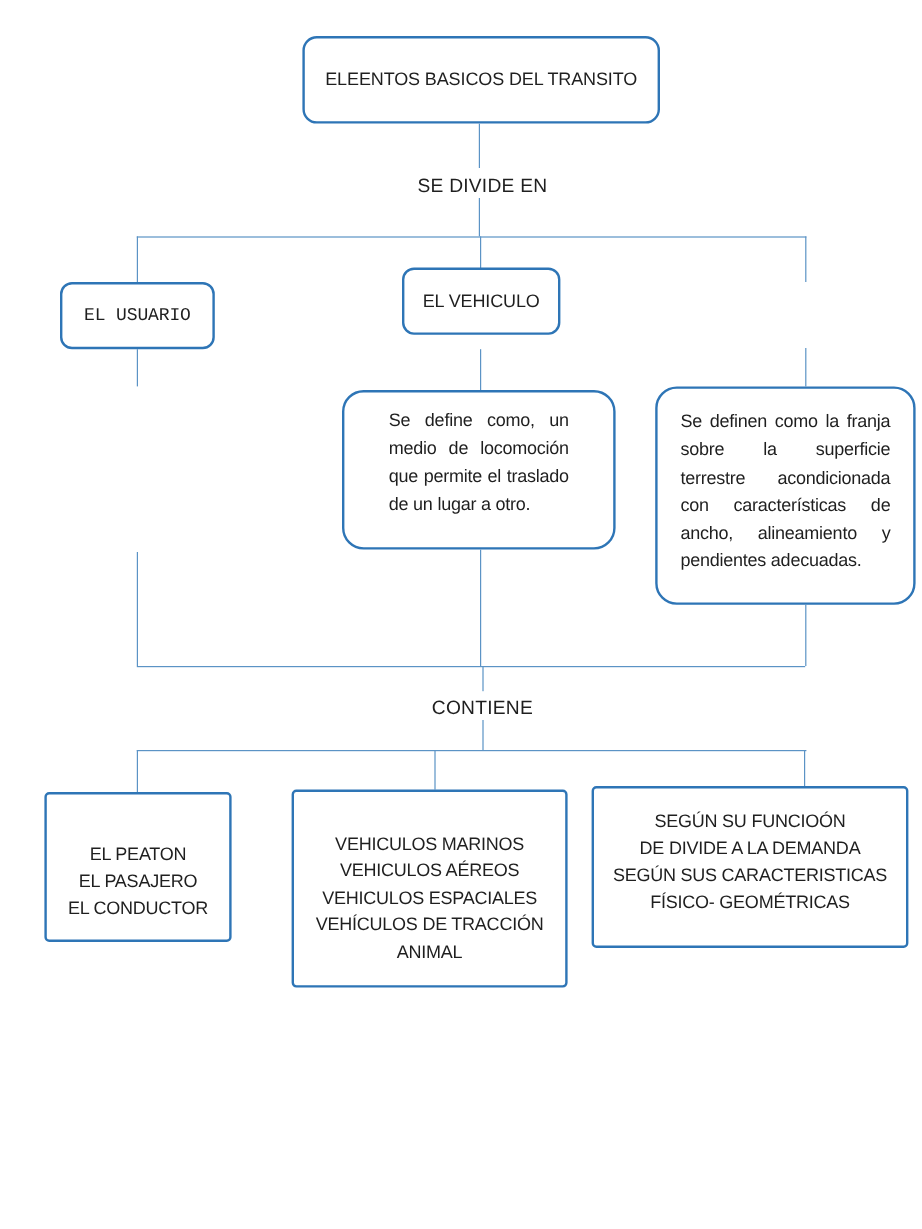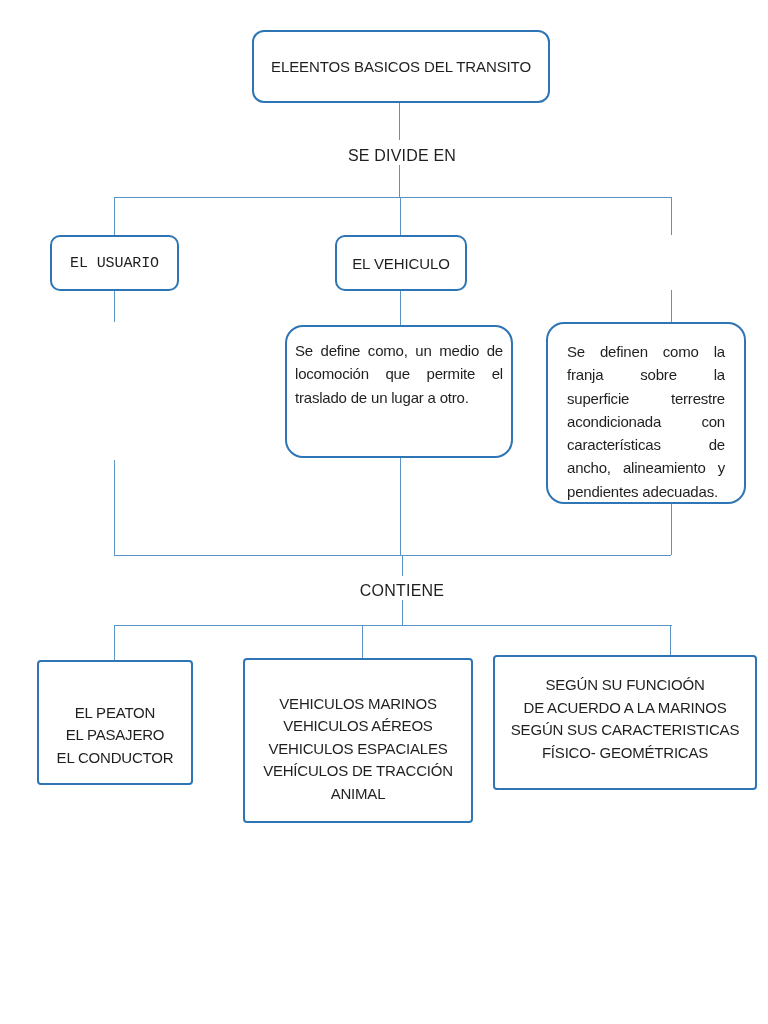--- a/index.html
+++ b/index.html
@@ -72,32 +72,32 @@
   <div class="connector-label" style="left:342px;top:147px;width:120px;">SE DIVIDE EN</div>
   <div class="vline" style="left:399px;top:165px;height:32px;"></div>
   <div class="hline" style="left:114px;top:197px;width:558px;"></div>
   <div class="vline" style="left:114px;top:197px;height:38px;"></div>
   <div class="vline" style="left:400px;top:197px;height:38px;"></div>
   <div class="vline" style="left:671px;top:197px;height:38px;"></div>
 
   <div class="box label-box" style="left:50px;top:235px;width:129px;height:56px;font-family:Liberation Mono, monospace;">
     <span>EL USUARIO</span>
   </div>
-  <div class="box label-box" style="left:335px;top:235px;width:132px;height:56px;">
+  <div class="box label-box" style="left:335px;top:223px;width:132px;height:56px;">
     <span>EL VEHICULO</span>
   </div>
 
   <div class="vline" style="left:114px;top:291px;height:31px;"></div>
   <div class="vline" style="left:400px;top:291px;height:34px;"></div>
   <div class="vline" style="left:671px;top:290px;height:32px;"></div>
 
-  <div class="box def-box" style="left:285px;top:325px;width:228px;height:133px;padding:12px 8px;">
+  <div class="box def-box" style="left:285px;top:325px;width:228px;height:133px;padding:12px 37px;">
     <span class="def-text">Se define como, un medio de locomoción que permite el traslado de un lugar a otro.</span>
   </div>
-  <div class="box def-box" style="left:546px;top:322px;width:200px;height:182px;padding:16px 19px;">
+  <div class="box def-box" style="left:546px;top:322px;width:217px;height:182px;padding:16px 19px;">
     <span class="def-text">Se definen como la franja sobre la superficie terrestre acondicionada con características de ancho, alineamiento y pendientes adecuadas.</span>
   </div>
 
   <div class="vline" style="left:114px;top:460px;height:95px;"></div>
   <div class="vline" style="left:400px;top:458px;height:97px;"></div>
   <div class="vline" style="left:671px;top:504px;height:51px;"></div>
   <div class="hline" style="left:114px;top:555px;width:557px;"></div>
   <div class="vline" style="left:402px;top:555px;height:21px;"></div>
   <div class="connector-label" style="left:352px;top:582px;width:100px;">CONTIENE</div>
   <div class="vline" style="left:402px;top:600px;height:25px;"></div>
@@ -119,19 +119,19 @@
       <span>VEHICULOS MARINOS</span>
       <span>VEHICULOS AÉREOS</span>
       <span>VEHICULOS ESPACIALES</span>
       <span>VEHÍCULOS DE TRACCIÓN ANIMAL</span>
     </div>
   </div>
 
   <div class="box items-box" style="left:493px;top:655px;width:264px;height:135px;padding:24px 10px;">
     <div class="lines">
       <span>SEGÚN SU FUNCIOÓN</span>
-      <span>DE ACUERDO A LA MARINOS</span>
+      <span>DE DIVIDE A LA DEMANDA</span>
       <span>SEGÚN SUS CARACTERISTICAS</span>
       <span>FÍSICO- GEOMÉTRICAS</span>
     </div>
   </div>
 
 </div>
 
 </body></html>

